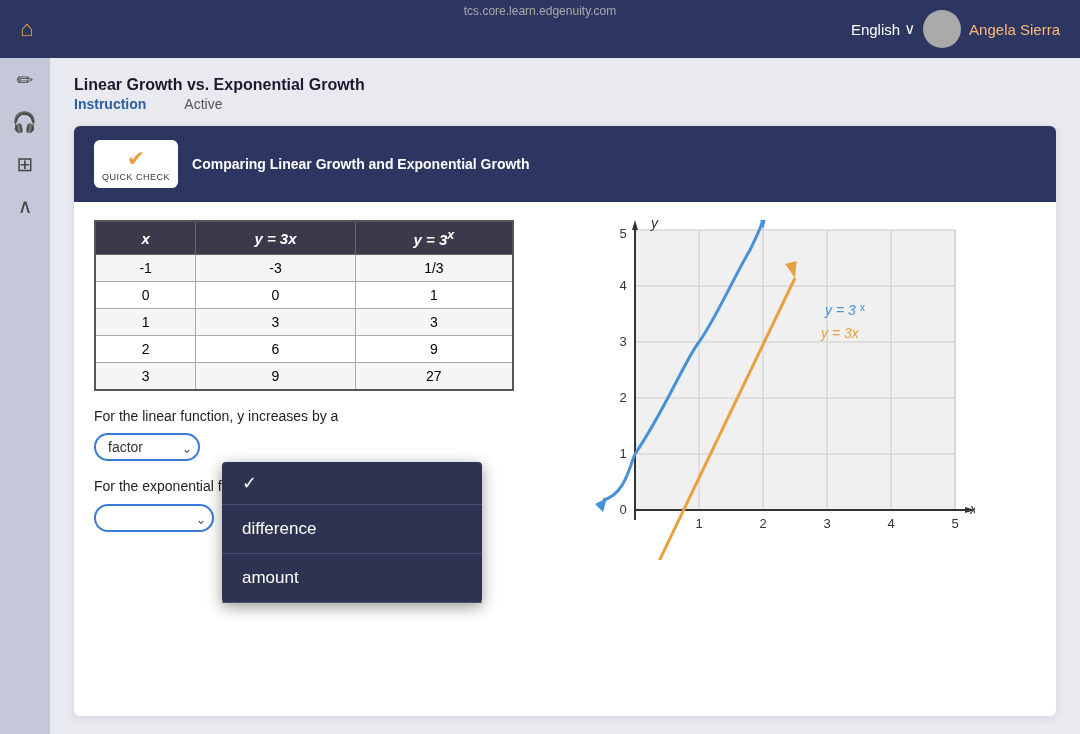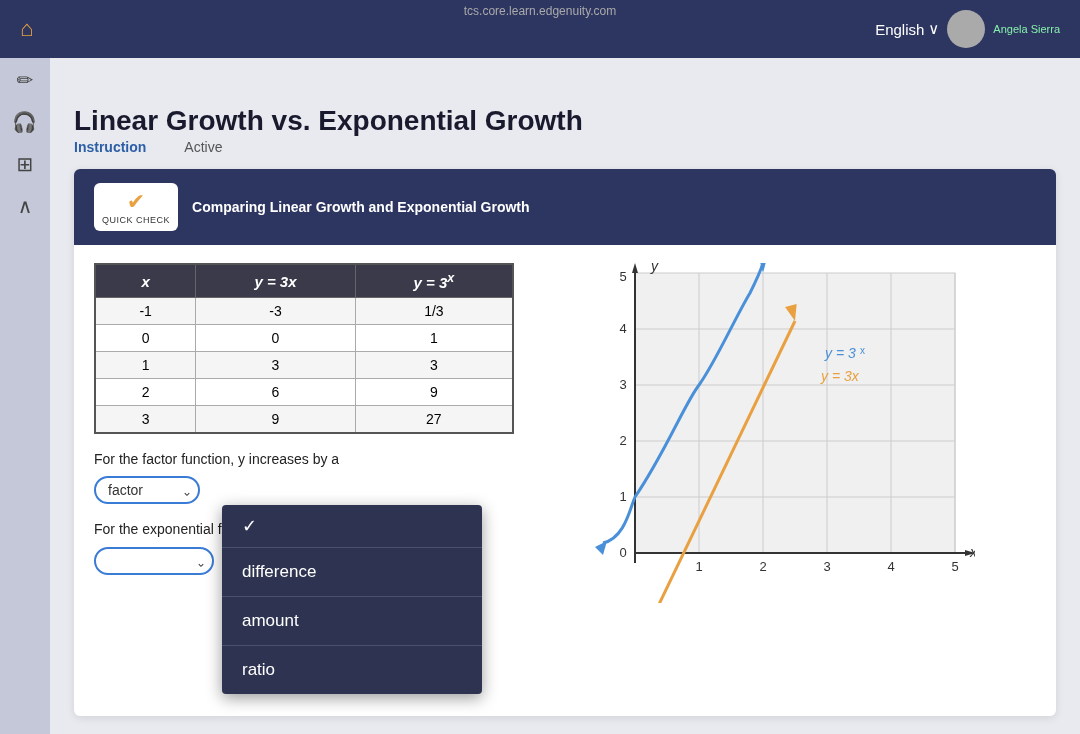--- a/index.html
+++ b/index.html
@@ -34,22 +34,22 @@
       gap: 8px;
     }
     .lang-select {
       color: white;
       font-size: 15px;
       display: flex;
       align-items: center;
       gap: 4px;
     }
     .user-name {
-      color: #86efac;
-      font-size: 11px;
+      color: #fdba74;
+      font-size: 15px;
     }
     .user-avatar {
       width: 38px;
       height: 38px;
       border-radius: 50%;
       background: #aaa;
     }
 
     .main-content {
       background: #e8eaf0;
@@ -75,25 +75,24 @@
     }
 
     .content-area {
       flex: 1;
       padding: 18px 24px;
       display: flex;
       flex-direction: column;
     }
 
     .page-title {
-      font-size: 28px;
+      font-size: 16px;
       font-weight: bold;
       color: #1a1a2e;
       margin-bottom: 2px;
-      margin-top: 29px;
     }
     .breadcrumb {
       font-size: 14px;
       color: #555;
       margin-bottom: 14px;
       display: flex;
       gap: 0;
     }
     .breadcrumb span:first-child {
       color: #2d5fa6;
@@ -350,21 +349,21 @@
                 </tr>
                 <tr>
                   <td>3</td>
                   <td>9</td>
                   <td>27</td>
                 </tr>
               </tbody>
           </table>
 
           <div class="description-text">
-            <span>For the factor function, y increases by a</span><br>
+            <span>For the linear function, y increases by a</span><br>
             <div class="dropdown-row" style="margin-top:6px;">
               <div class="select-wrapper">
                 <select class="dropdown-select">
                   <option>factor</option>
                   <option>difference</option>
                   <option>amount</option>
                   <option>ratio</option>
                 </select>
               </div>
             </div>
@@ -391,23 +390,20 @@
             </div>
             <div class="dropdown-divider"></div>
             <div class="dropdown-open-item">
               <span>difference</span>
             </div>
             <div class="dropdown-divider"></div>
             <div class="dropdown-open-item">
               <span>amount</span>
             </div>
             <div class="dropdown-divider"></div>
-            <div class="dropdown-open-item">
-              <span>ratio</span>
-            </div>
           </div>
         </div>
 
         <div class="right-section">
           <div class="chart-container">
             <svg width="380" height="340">
 
               <rect x="40" y="10" width="320" height="280" fill="#f0f0f0" stroke="#ccc"></rect>
 
               <line x1="104" y1="10" x2="104" y2="290" stroke="#ccc" stroke-width="1"></line>

